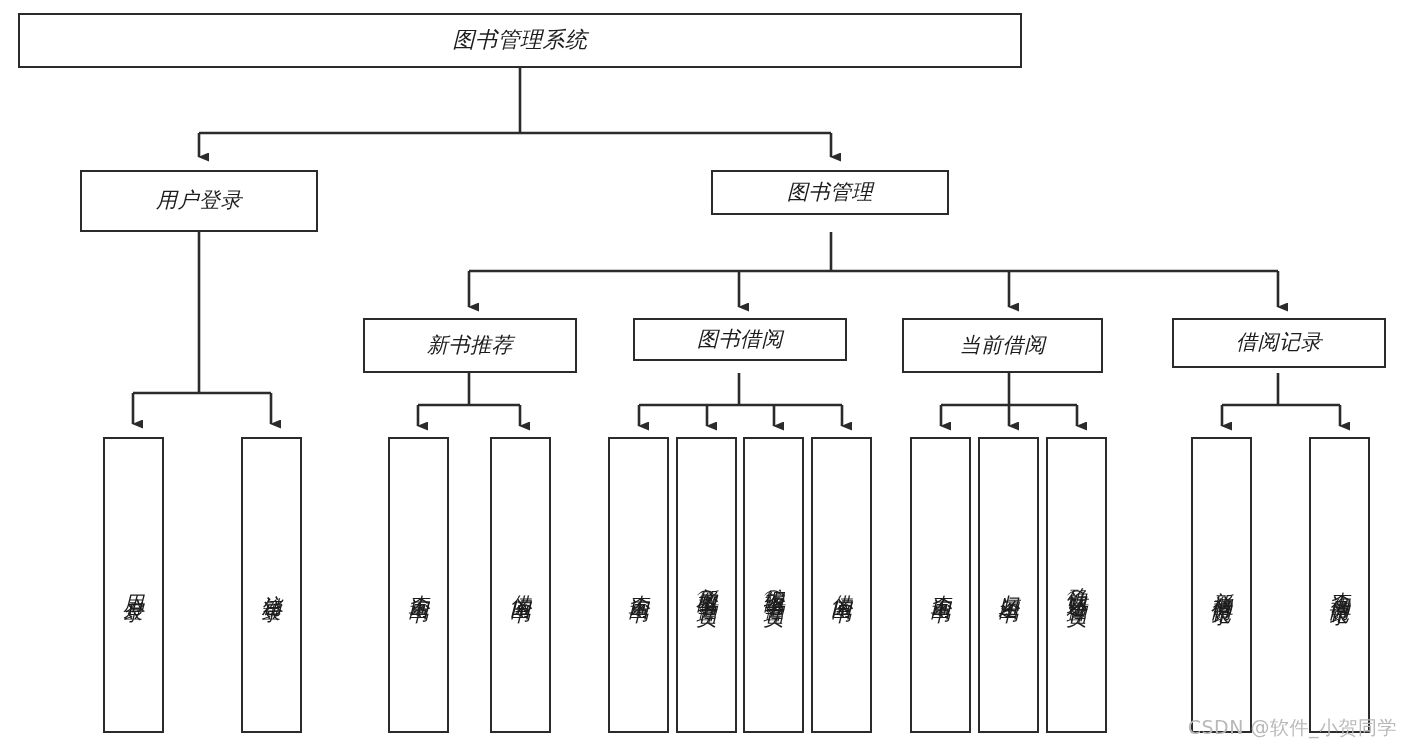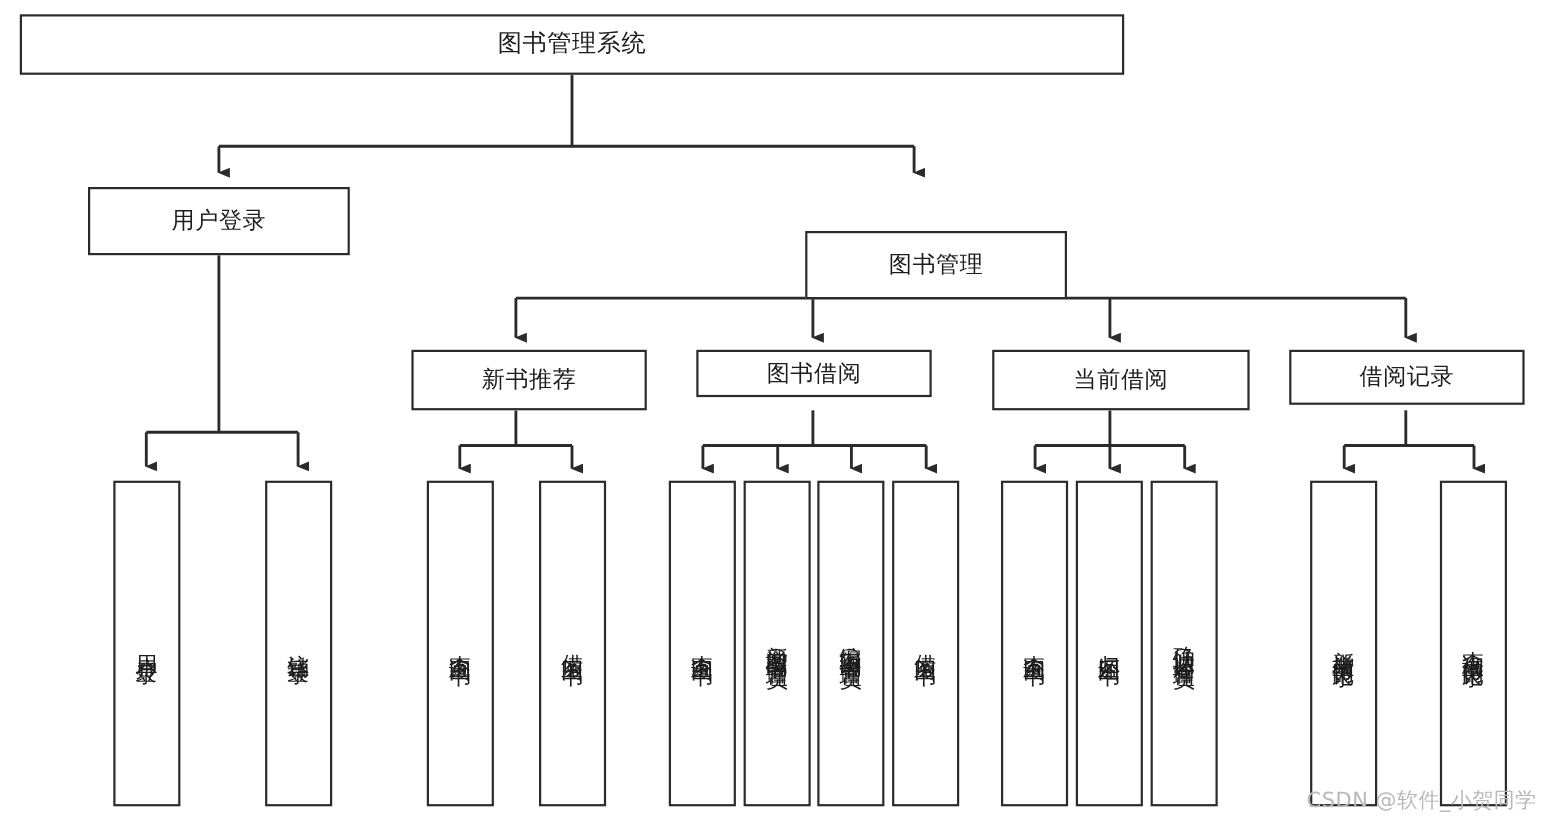--- a/index.html
+++ b/index.html
@@ -28,20 +28,21 @@
   }
   .node {
     position: absolute;
     box-sizing: border-box;
     background: #ffffff;
     border: 2.5px solid #2b2b2b;
     display: flex;
     align-items: center;
     justify-content: center;
     overflow: hidden;
+    font-style: italic;
   }
   .node-label {
     color: #1c1c1c;
     font-size: 21px;
     line-height: 1.12;
     letter-spacing: 0.5px;
     white-space: nowrap;
     text-align: center;
   }
   .node.vertical .node-label {
@@ -124,31 +125,31 @@
     </g>
   </svg>
 
   <div class="node root" style="left:18px; top:13px; width:1004px; height:55px;">
     <span class="node-label">图书管理系统</span>
   </div>
 
   <div class="node" style="left:80px; top:170px; width:238px; height:62px;">
     <span class="node-label">用户登录</span>
   </div>
-  <div class="node" style="left:732px; top:170px; width:238px; height:62px;margin-top:40px;">
+  <div class="node" style="left:711px; top:170px; width:238px; height:45px;">
     <span class="node-label">图书管理</span>
   </div>
 
-  <div class="node" style="left:374px; top:318px; width:214px; height:55px;">
+  <div class="node" style="left:363px; top:318px; width:214px; height:55px;">
     <span class="node-label">新书推荐</span>
   </div>
   <div class="node" style="left:633px; top:318px; width:214px; height:43px;">
     <span class="node-label">图书借阅</span>
   </div>
-  <div class="node" style="left:902px; top:318px; width:234px; height:55px;">
+  <div class="node" style="left:902px; top:318px; width:201px; height:55px;">
     <span class="node-label">当前借阅</span>
   </div>
   <div class="node" style="left:1172px; top:318px; width:214px; height:50px;">
     <span class="node-label">借阅记录</span>
   </div>
 
   <div class="node vertical" style="left:103px; top:437px; width:61px; height:296px;">
     <span class="node-label">用户登录</span>
   </div>
   <div class="node vertical" style="left:241px; top:437px; width:61px; height:296px;">

